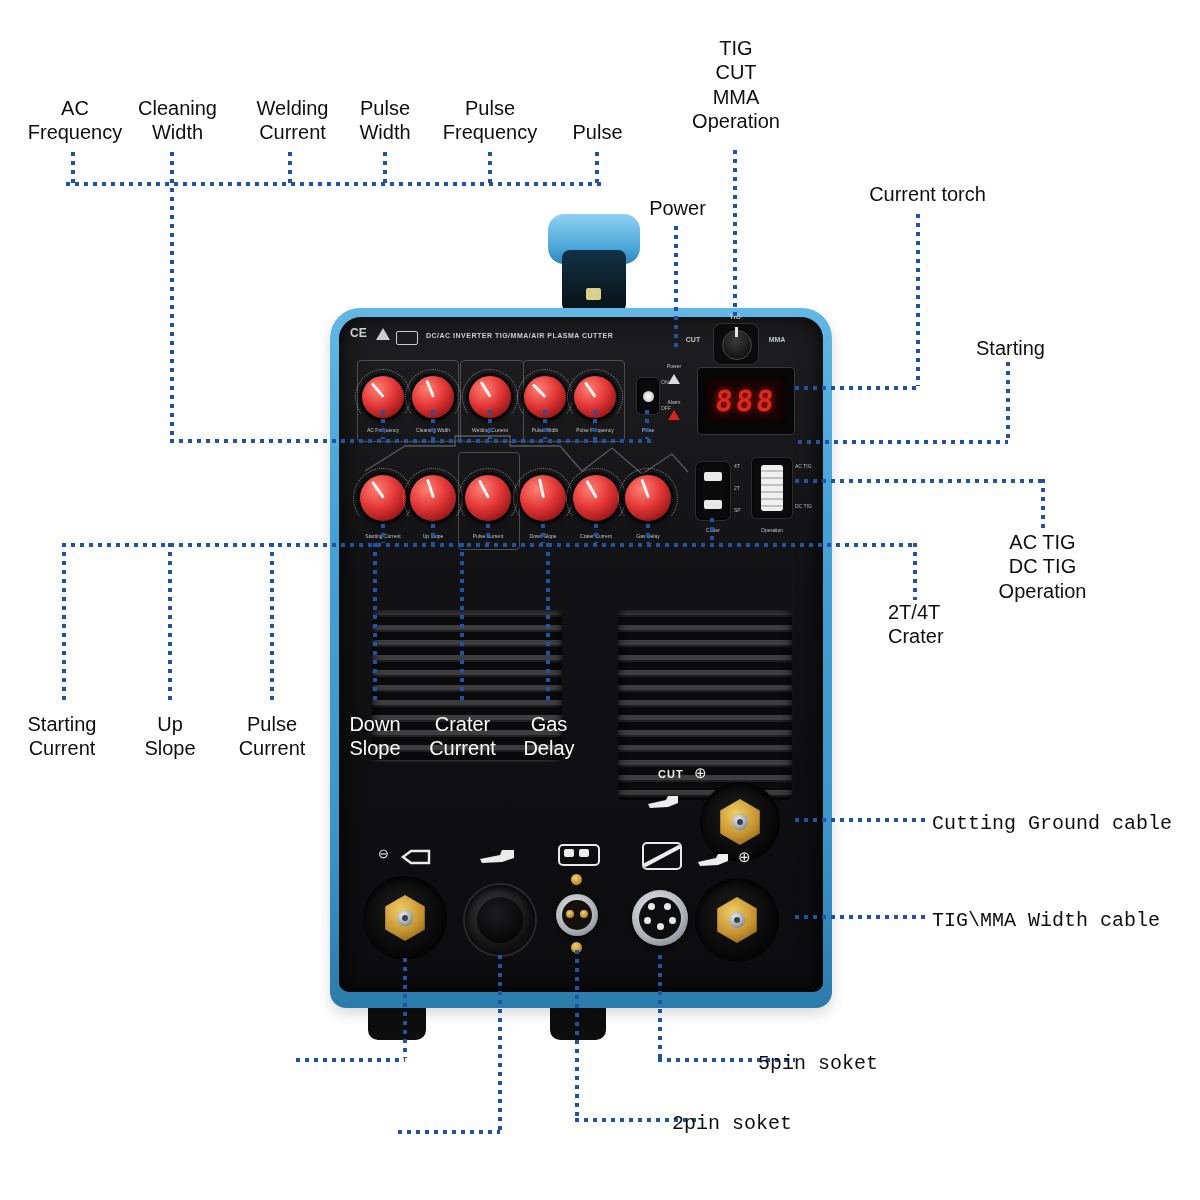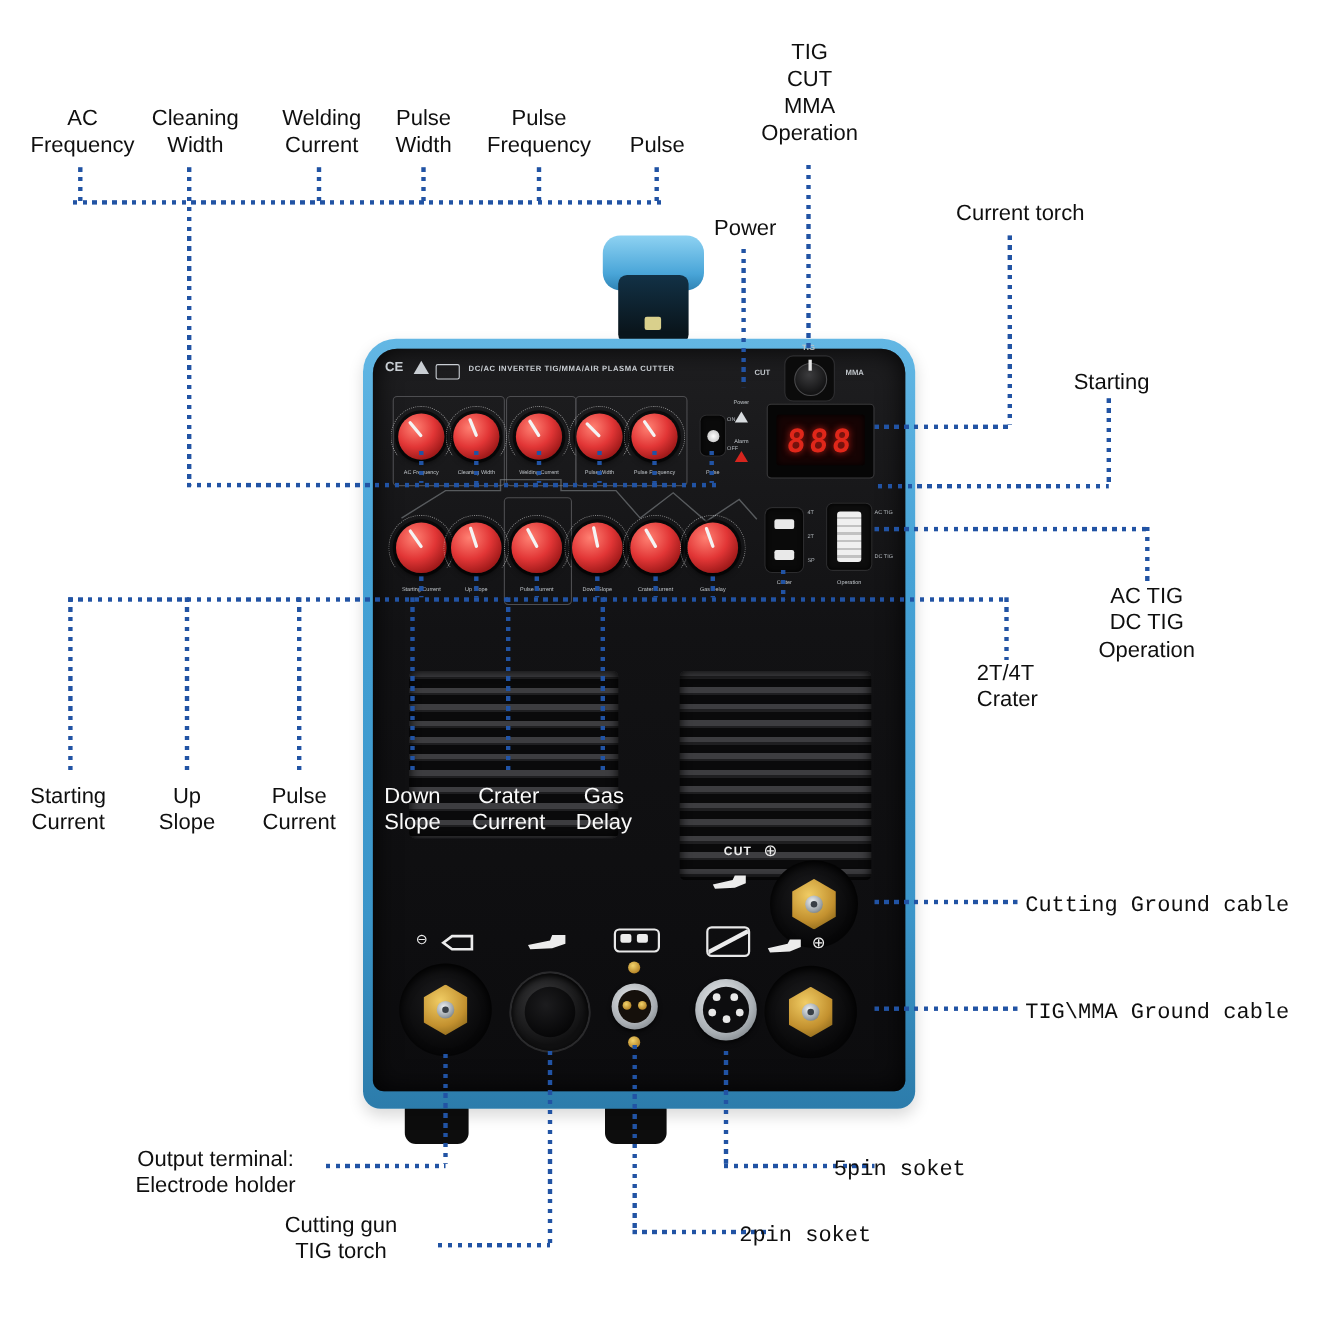--- a/index.html
+++ b/index.html
@@ -323,30 +323,22 @@
   </div>
 
   <div class="lbl" style="left:10px;top:712px;width:104px;">Starting Current</div>
   <div class="lbl" style="left:130px;top:712px;width:80px;">Up Slope</div>
   <div class="lbl" style="left:220px;top:712px;width:104px;">Pulse Current</div>
   <div class="lbl light" style="left:325px;top:712px;width:100px;">Down Slope</div>
   <div class="lbl light" style="left:410px;top:712px;width:105px;">Crater Current</div>
   <div class="lbl light" style="left:505px;top:712px;width:88px;">Gas Delay</div>
 
   <div class="lbl lft nowrap" style="left:932px;top:812px;">Cutting Ground cable</div>
-  <div class="lbl lft nowrap" style="left:932px;top:909px;">TIG\MMA Ground cable</div>
-
-  <div class="lbl" style="left:96px;top:1042px;width:200px;">
-    <div>Output terminal:</div>
-    <div>Electrode holder</div>
-  </div>
-  <div class="lbl" style="left:230px;top:1102px;width:160px;">
-    <div>Cutting gun</div>
-    <div>TIG torch</div>
-  </div>
+  <div class="lbl lft nowrap" style="left:932px;top:909px;">TIG\MMA Width cable</div>
+
   <div class="lbl lft nowrap" style="left:758px;top:1052px;">5pin soket</div>
   <div class="lbl lft nowrap" style="left:672px;top:1112px;">2pin soket</div>
 
   <div class="dv" style="left:71px;top:152px;height:34px;"></div>
   <div class="dv" style="left:170px;top:152px;height:290px;"></div>
   <div class="dv" style="left:288px;top:152px;height:34px;"></div>
   <div class="dv" style="left:383px;top:152px;height:34px;"></div>
   <div class="dv" style="left:488px;top:152px;height:34px;"></div>
   <div class="dv" style="left:595px;top:152px;height:34px;"></div>
   <div class="dh" style="left:66px;top:182px;width:537px;"></div>

